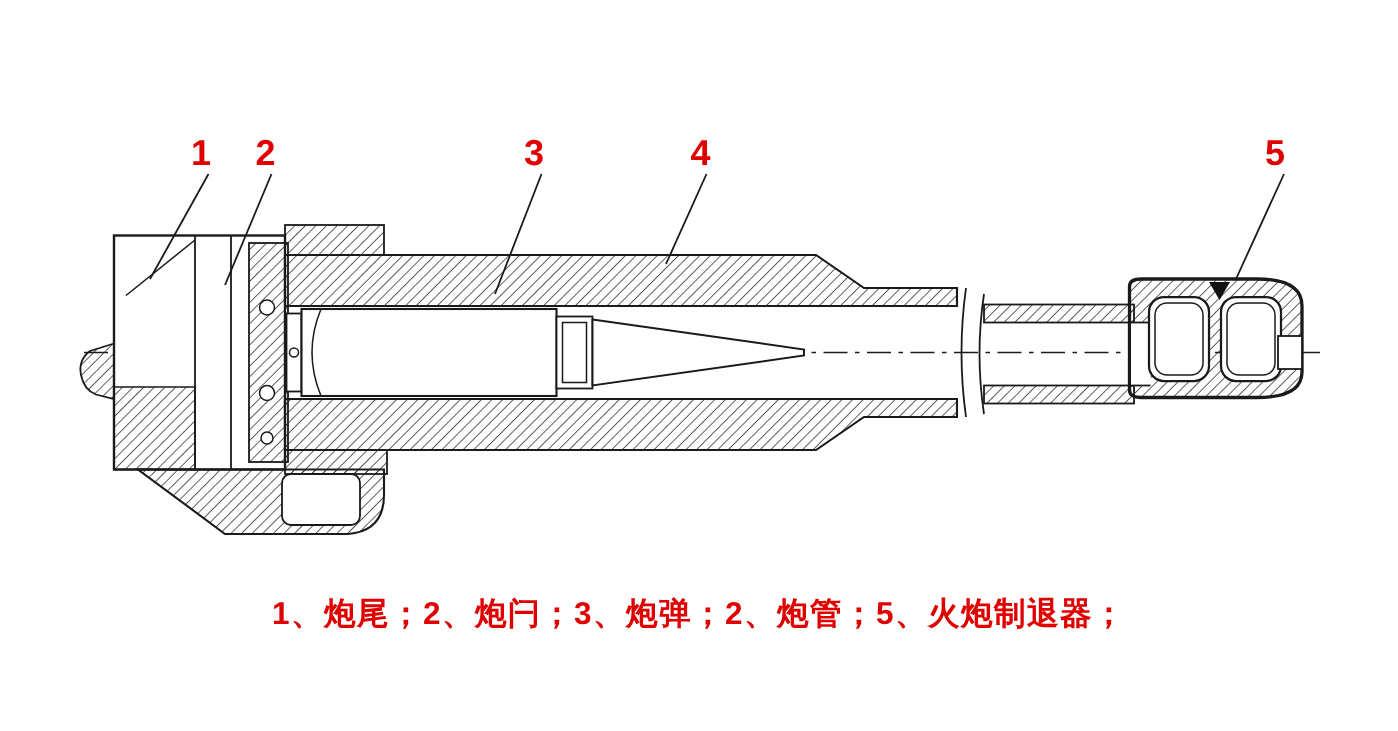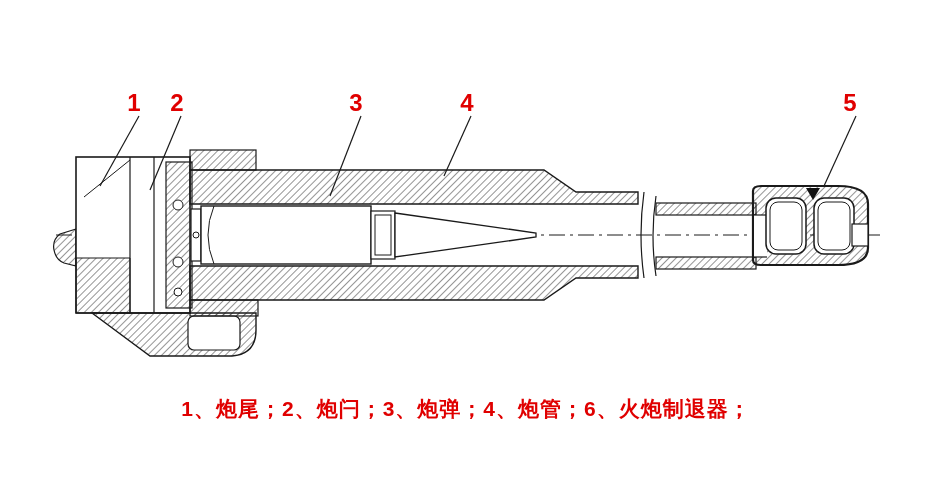--- a/index.html
+++ b/index.html
@@ -114,15 +114,15 @@
       <line x1="856" y1="116" x2="824" y2="186"></line>
     </g>
   </svg>
 
   <div class="num-label" style="left:134px;top:103px">1</div>
   <div class="num-label" style="left:177px;top:103px">2</div>
   <div class="num-label" style="left:356px;top:103px">3</div>
   <div class="num-label" style="left:467px;top:103px">4</div>
   <div class="num-label" style="left:850px;top:103px">5</div>
 
-  <div class="caption">1、炮尾；2、炮闩；3、炮弹；4、炮管；6、火炮制退器；</div>
+  <div class="caption">1、炮尾；2、炮闩；3、炮弹；2、炮管；5、火炮制退器；</div>
 
 </div>
 
 </body></html>

